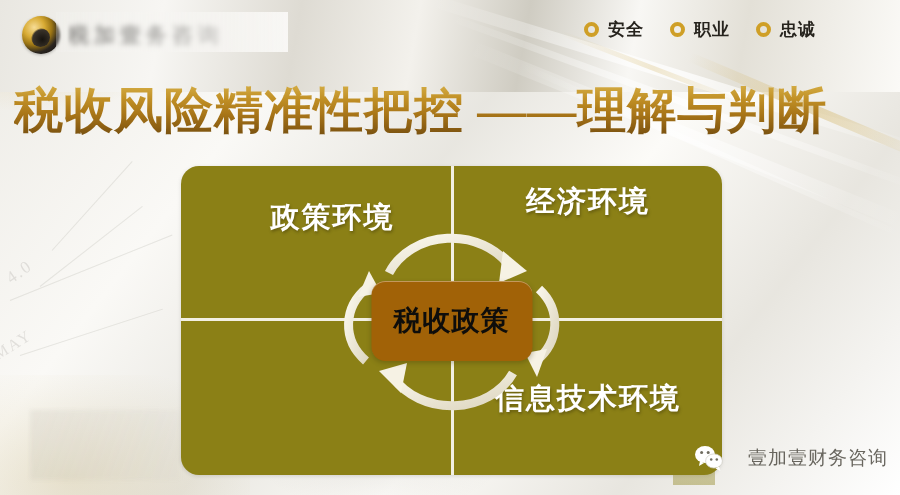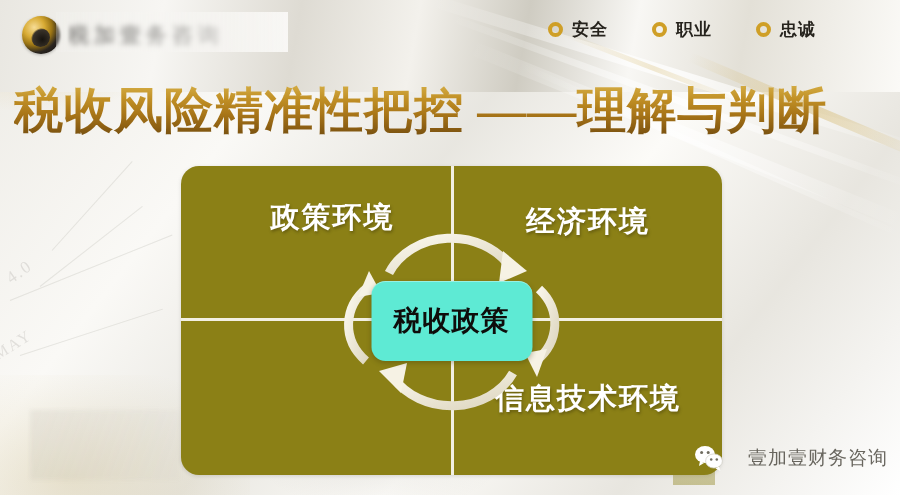--- a/index.html
+++ b/index.html
@@ -166,21 +166,21 @@
     background: linear-gradient(to right, rgba(244,243,240,0.30), rgba(246,245,242,0.62) 55%, rgba(250,249,247,0.92));
     backdrop-filter: blur(1px);
   }
 
   
   .badges {
     position: absolute;
     right: 84px; top: 18px;
     display: flex;
     align-items: center;
-    gap: 44px;
+    gap: 26px;
   }
   .badge {
     display: flex;
     align-items: center;
     gap: 9px;
   }
   .badge-ring {
     width: 15px; height: 15px;
     border-radius: 50%;
     border: 4px solid #cf9f27;
@@ -263,40 +263,40 @@
     font-family: "DejaVu Sans", sans-serif;
     font-weight: 700;
     font-size: 29px;
     line-height: 38px;
     color: #ffffff;
     letter-spacing: 2px;
     text-shadow: 1px 2px 3px rgba(60,52,8,0.45);
     white-space: pre-line;
   }
   .quad.tl { left: 0;     top: 0;   width: 270px; height: 168px; align-items: flex-start; padding-top: 32px; padding-left: 33px; }
-  .quad.tr { left: 273px; top: 0;   width: 268px; height: 152px; align-items: flex-start; padding-top: 36px; }
+  .quad.tr { left: 273px; top: 0;   width: 268px; height: 152px; align-items: flex-start; padding-top: 16px; }
   .quad.bl { left: 0;     top: 155px; width: 270px; height: 154px; align-items: flex-start; padding-top: 28px; }
   .quad.br { left: 273px; top: 155px; width: 268px; height: 154px; align-items: flex-start; padding-top: 58px; }
 
   
   .cycle {
     position: absolute;
     left: 50%; top: 50%;
     transform: translate(-50%, -50%);
     width: 250px; height: 240px;
     pointer-events: none;
   }
 
   
   .center-box {
     position: absolute;
     left: 50%; top: 50%;
     transform: translate(-50%, -50%);
     width: 161px; height: 80px;
-    background: #5eead4;
+    background: #a16207;
     border-radius: 14px;
     display: flex;
     align-items: center;
     justify-content: center;
     box-shadow: 0 2px 5px rgba(50,44,8,0.28), inset 0 1px 0 rgba(255,255,255,0.35);
   }
   .center-label {
     font-family: "DejaVu Sans", sans-serif;
     font-weight: 700;
     font-size: 28px;

